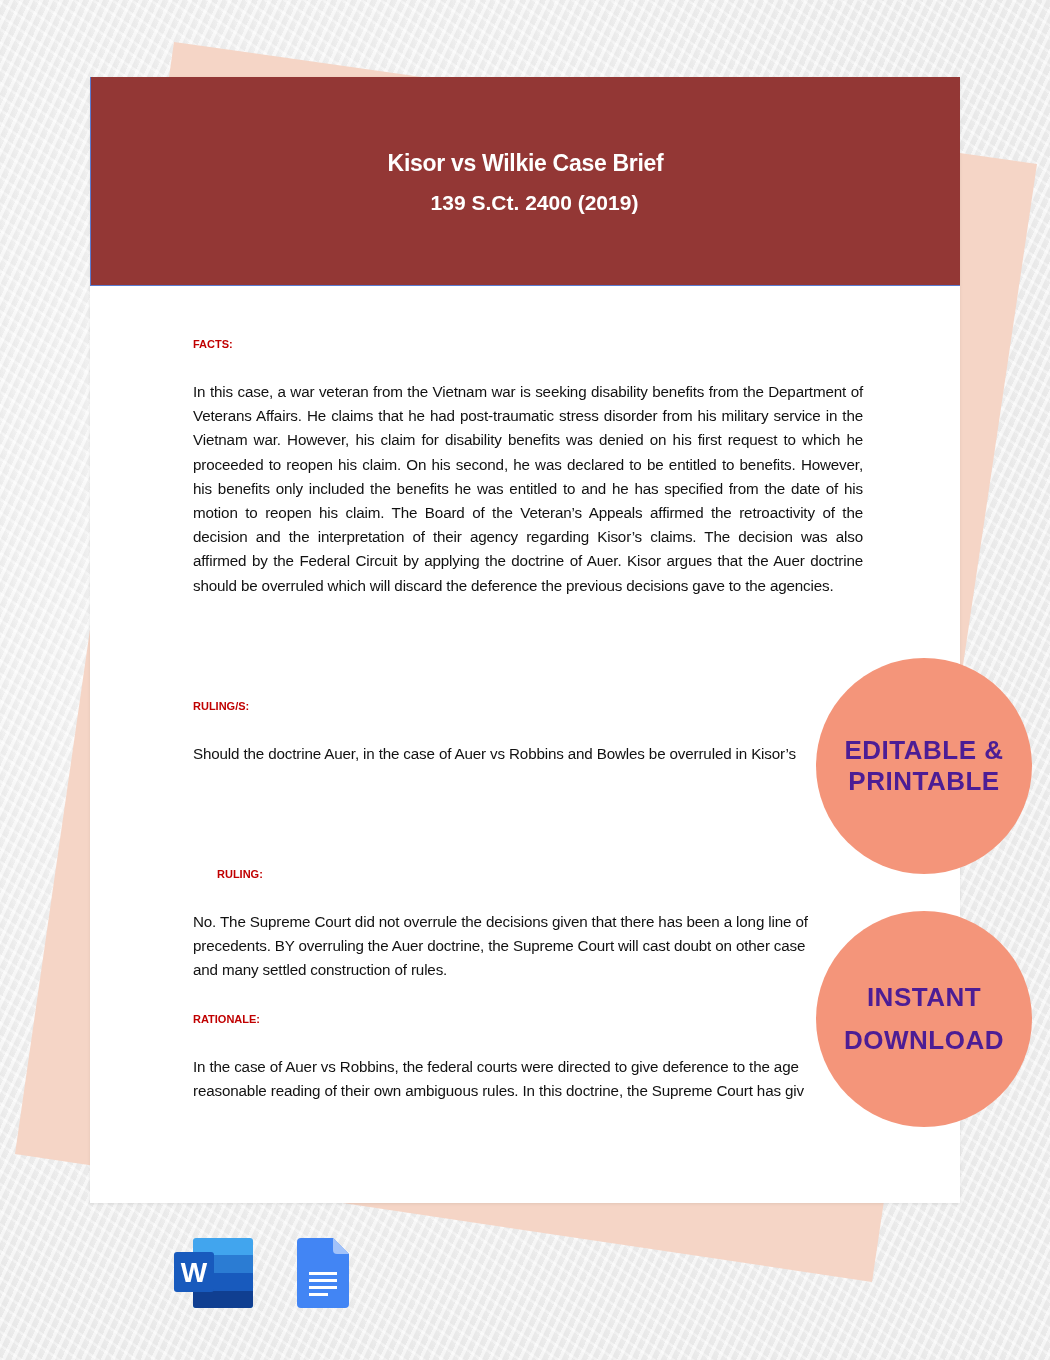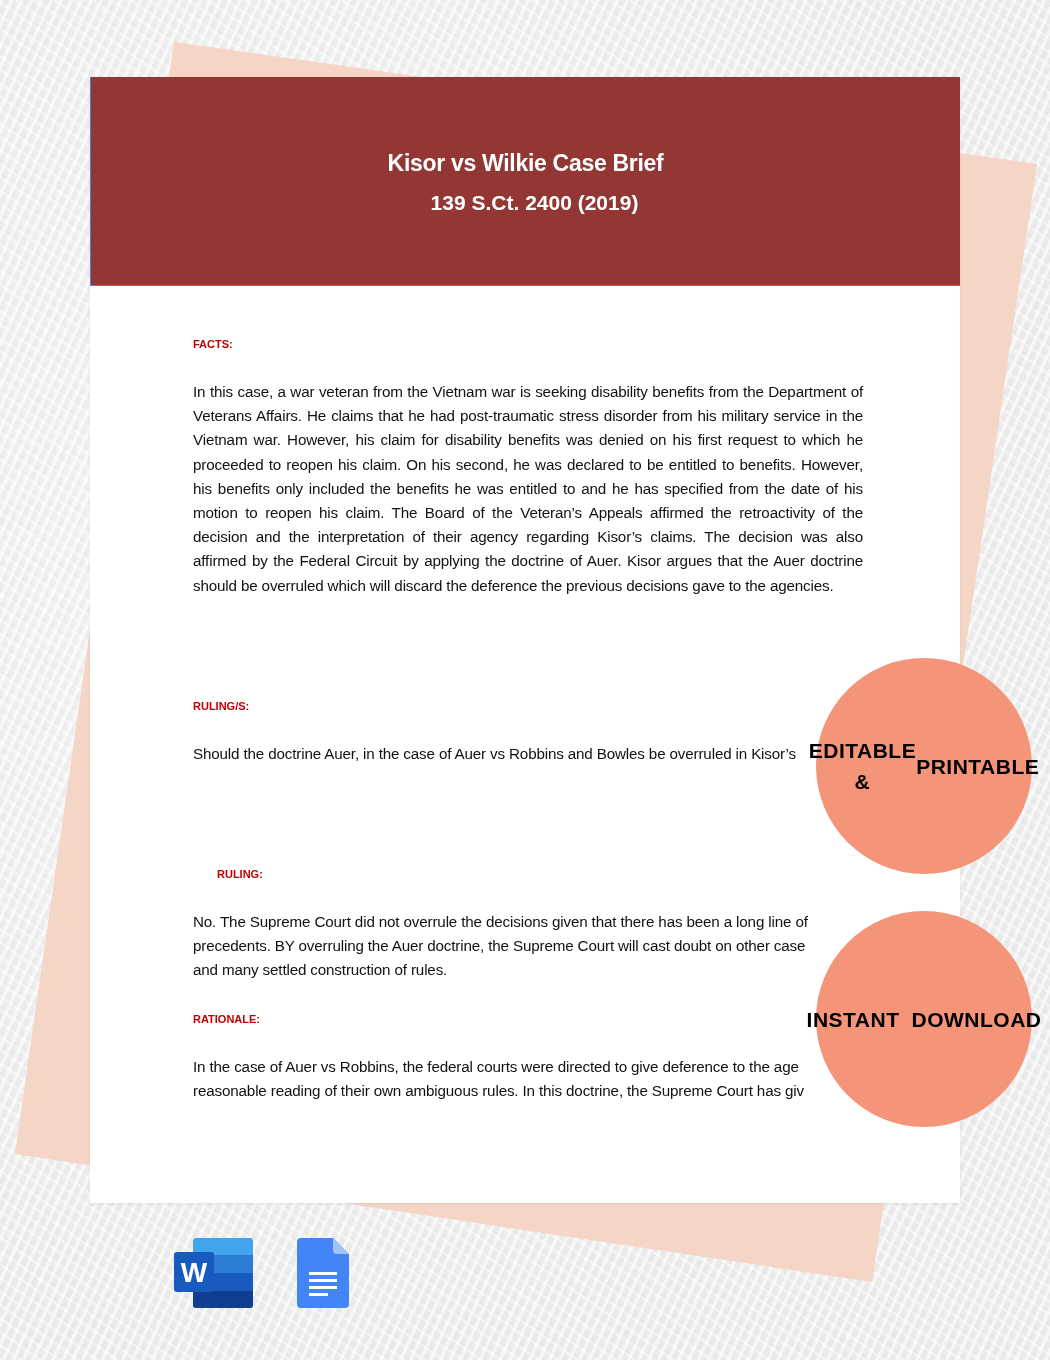--- a/index.html
+++ b/index.html
@@ -94,28 +94,28 @@
       white-space: nowrap;
       overflow: hidden;
       text-align: left;
     }
     .badge {
       position: absolute;
       width: 216px;
       height: 216px;
       border-radius: 50%;
       background: #f4957a;
-      color: #000000;
+      color: #4c1d95;
       display: flex;
-      flex-direction: row;
+      flex-direction: column;
       align-items: center;
       justify-content: center;
       text-align: center;
       font-weight: bold;
-      font-size: 21px;
+      font-size: 26px;
       line-height: 31px;
       letter-spacing: 0.5px;
     }
     .badge-editable {
       left: 816px;
       top: 658px;
     }
     .badge-download {
       left: 816px;
       top: 911px;

